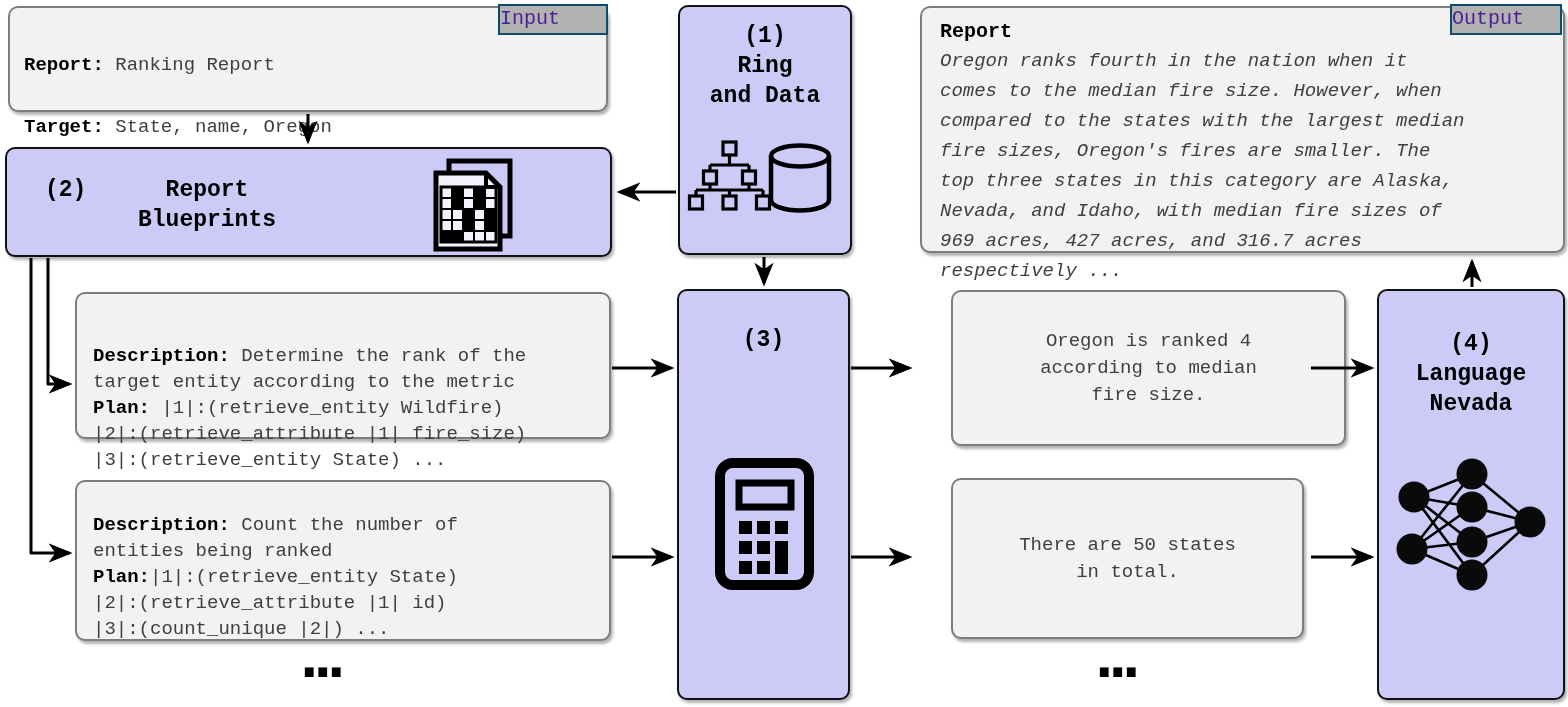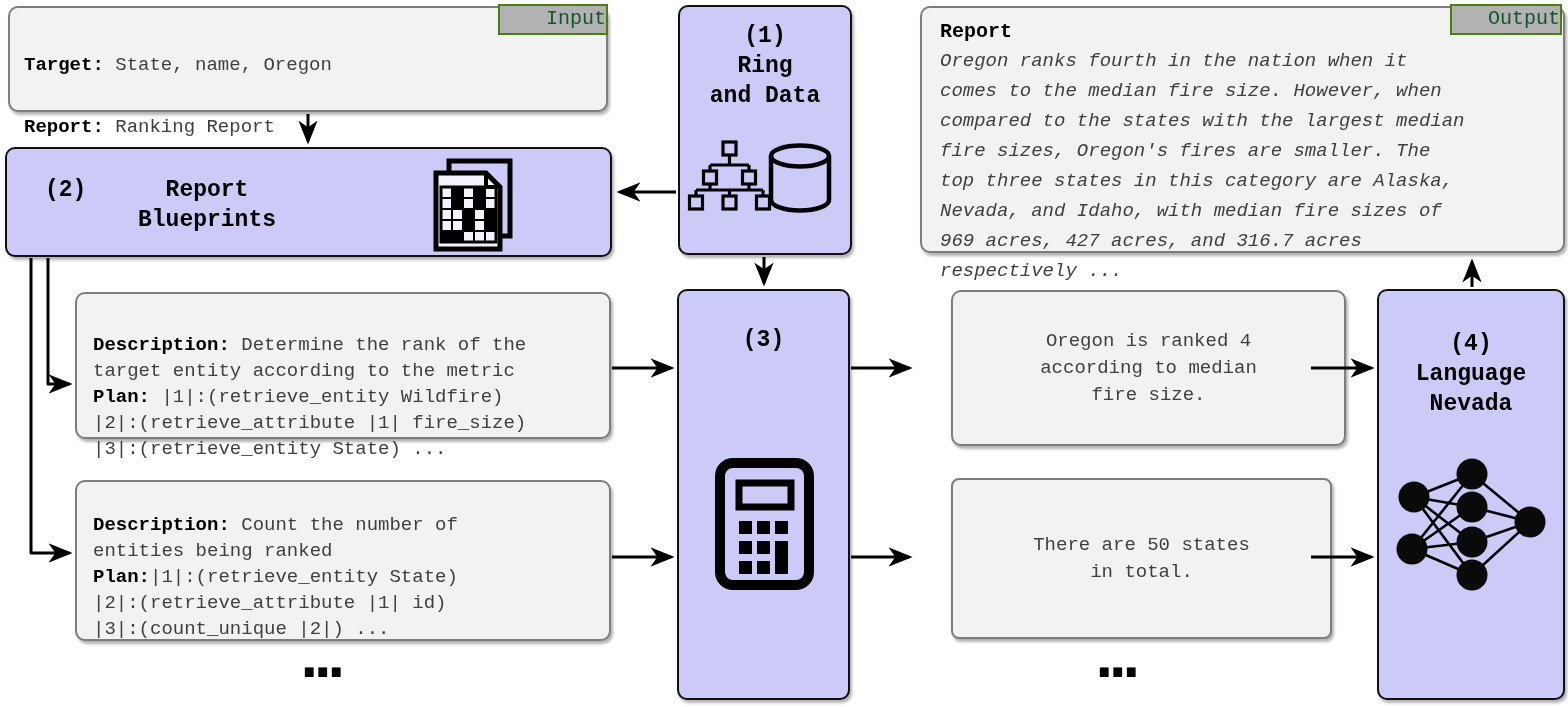--- a/index.html
+++ b/index.html
@@ -1,41 +1,41 @@
 <!DOCTYPE html>
 <html><head>
 <meta charset="utf-8">
 <style>
   html,body{margin:0;padding:0;background:#fff;}
   #canvas{position:relative;width:1568px;height:707px;background:#ffffff;overflow:hidden;
           font-family:"Liberation Mono", monospace;}
   .box{position:absolute;box-sizing:border-box;border-radius:10px;}
   .gray{background:#f2f2f2;border:2px solid #7d7d7d;box-shadow:2px 3px 3px rgba(0,0,0,0.30);}
   .purple{background:#cccbf8;border:2px solid #111;box-shadow:2px 3px 3px rgba(0,0,0,0.30);}
-  .badge{position:absolute;z-index:6;background:#b2b2b2;border:2px solid #4d7c0f;
-         box-sizing:border-box;text-align:right;font-size:20px;line-height:26px;color:#14532d;}
+  .badge{position:absolute;z-index:6;background:#b2b2b2;border:2px solid #0c4a6e;
+         box-sizing:border-box;text-align:left;font-size:20px;line-height:26px;color:#4c1d95;}
   .body-text{font-size:19px;color:#3f3f3f;white-space:pre-line;}
   .lbl{font-weight:bold;color:#000;}
   .title{font-weight:bold;color:#000;font-size:23px;line-height:30px;text-align:center;white-space:pre-line;}
   .num{font-weight:bold;color:#000;font-size:23px;line-height:30px;}
   .centerbox{display:flex;align-items:center;justify-content:center;text-align:center;margin-left:36px;}
   .dots{position:absolute;z-index:2;font-family:"DejaVu Sans Mono", monospace;font-weight:bold;
         font-size:54px;letter-spacing:-19px;color:#000;line-height:46px;height:46px;width:80px;overflow:visible;}
   #arrows{position:absolute;left:0;top:0;z-index:5;pointer-events:none;}
   .icon-svg{position:absolute;}
 </style>
 </head>
 <body>
 
 <div id="canvas">
 
   <div class="box gray" style="left:8px;top:6px;width:600px;height:106px;padding:11px 14px;">
     <div class="body-text" style="line-height:31px;">
+      <div><span class="lbl">Report:</span><span> Ranking Report</span></div>
       <div><span class="lbl">Target:</span><span> State, name, Oregon</span></div>
-      <div><span class="lbl">Report:</span><span> Ranking Report</span></div>
       <div><span class="lbl">Metric:</span><span> median Wildfire size</span></div>
     </div>
   </div>
   <div class="badge" style="left:498px;top:4px;width:110px;height:31px;">Input</div>
 
   <div class="box purple" style="left:5px;top:147px;width:607px;height:110px;">
     <div class="num" style="position:absolute;left:38px;top:26px;">(2)</div>
     <div class="title" style="position:absolute;left:90px;top:26px;width:220px;">Report
 Blueprints</div>
     <svg class="icon-svg" style="right:92px;top:8px;" width="90" height="95" viewBox="0 0 90 95">
@@ -72,21 +72,21 @@
         <rect x="43" y="189" width="13" height="13"></rect>
         <rect x="76.5" y="189" width="13" height="13"></rect>
       </g>
       <g fill="none" stroke="#000" stroke-width="4.5">
         <ellipse cx="120" cy="149" rx="29" ry="10.5"></ellipse>
         <path d="M91,149 v44 a29,10.5 0 0 0 58,0 v-44"></path>
       </g>
     </svg>
   </div>
 
-  <div class="box gray" style="left:75px;top:292px;width:536px;height:147px;padding:12px 16px;">
+  <div class="box gray" style="left:75px;top:292px;width:536px;height:147px;padding:23px 16px;">
     <div class="body-text" style="line-height:26px;">
       <span class="lbl">Description:</span><span> Determine the rank of the
 target entity according to the metric
 </span><span class="lbl">Plan:</span><span> |1|:(retrieve_entity Wildfire)
 |2|:(retrieve_attribute |1| fire_size)
 |3|:(retrieve_entity State) ...</span>
     </div>
   </div>
 
   <div class="box gray" style="left:75px;top:480px;width:536px;height:161px;padding:4px 16px;">
@@ -116,21 +116,21 @@
       </g>
     </svg>
   </div>
 
   <div class="box gray centerbox" style="left:915px;top:290px;width:395px;height:156px;">
     <div class="body-text" style="line-height:27px;">Oregon is ranked 4
 according to median
 fire size.</div>
   </div>
 
-  <div class="box gray centerbox" style="left:915px;top:478px;width:381px;height:161px;border-radius:8px;">
+  <div class="box gray centerbox" style="left:915px;top:478px;width:353px;height:161px;">
     <div class="body-text" style="line-height:27px;">There are 50 states
 in total.</div>
   </div>
 
   <div class="box gray" style="left:920px;top:6px;width:645px;height:247px;padding:10px 18px;">
     <div class="lbl" style="font-size:20px;line-height:28px;">Report</div>
     <div class="body-text" style="line-height:30px;font-style:italic;">Oregon ranks fourth in the nation when it
 comes to the median fire size. However, when
 compared to the states with the largest median
 fire sizes, Oregon's fires are smaller. The

